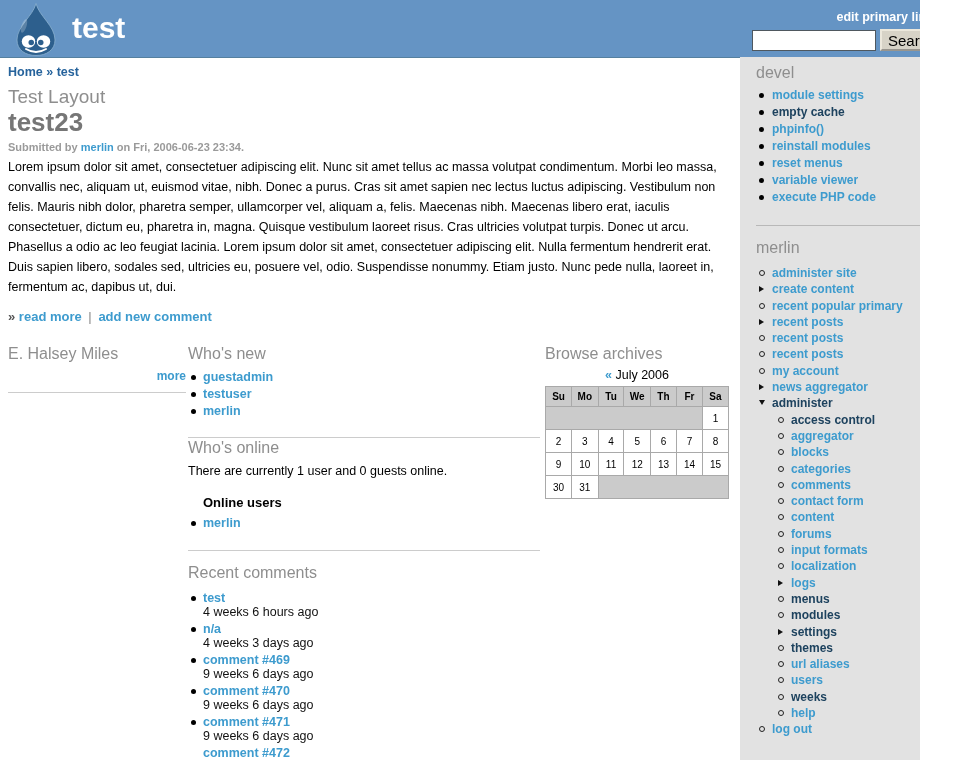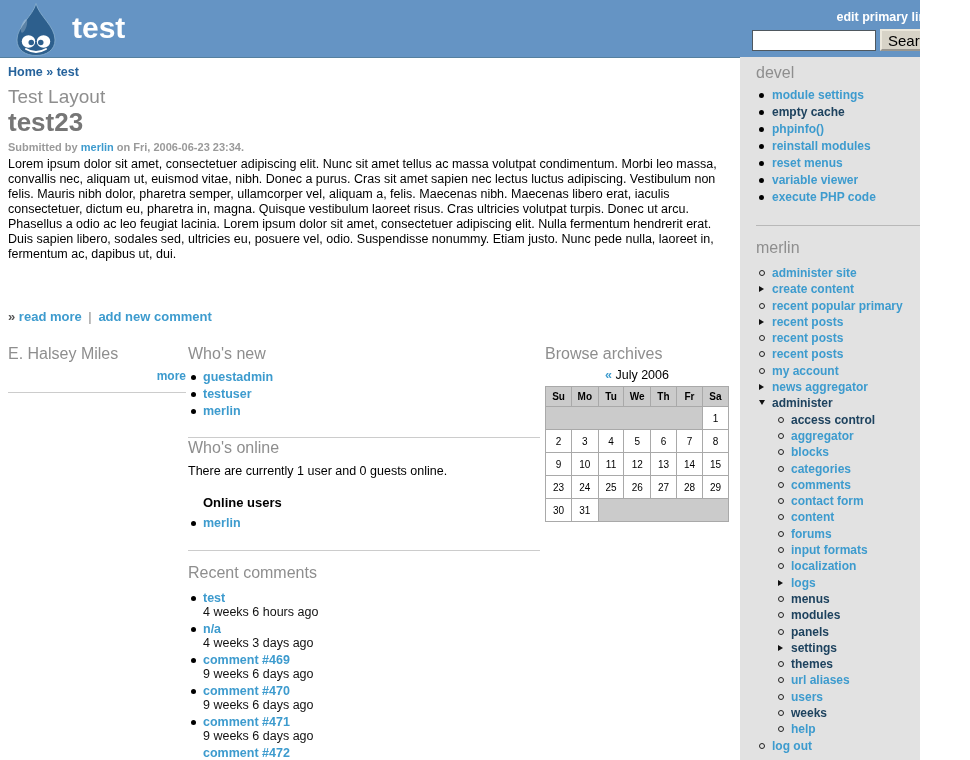--- a/index.html
+++ b/index.html
@@ -18,21 +18,21 @@
   
   a,.lnk{text-decoration:none;cursor:pointer;}
   .lnk{color:var(--link);font-weight:bold;}
   .lnk.visited{color:var(--visited-link);}
   #breadcrumb{position:absolute;left:8px;top:65px;font-size:12.5px;font-weight:bold;color:var(--breadcrumb-link);}
   #breadcrumb a{color:var(--breadcrumb-link);}
   #section-title{position:absolute;left:8px;top:86px;font-size:19px;color:var(--heading);font-weight:normal;margin:0;}
   #node-title{position:absolute;left:8px;top:107px;font-size:26px;color:var(--node-title);font-weight:bold;margin:0;}
   #submitted{position:absolute;left:8px;top:141px;font-size:11px;color:#9a9a9a;font-weight:bold;}
   #submitted .lnk{font-size:11px;}
-  #body-text{position:absolute;left:8px;top:157px;width:727px;font-size:12.5px;line-height:15px;color:#000;}
+  #body-text{position:absolute;left:8px;top:157px;width:727px;font-size:12.5px;line-height:20px;color:#000;}
   #node-links{position:absolute;left:8px;top:309px;font-size:13px;font-weight:bold;}
   #node-links .marker{color:#555;}
   #node-links .sep{color:#888;font-weight:normal;padding:0 3px;}
   
   .bt{font-size:16px;line-height:20px;color:var(--heading);font-weight:normal;margin:0;}
   #col-left{position:absolute;left:8px;top:344px;width:178px;}
   #col-mid{position:absolute;left:188px;top:344px;width:352px;}
   #col-cal{position:absolute;left:545px;top:344px;width:184px;}
   .more-row{text-align:right;margin-top:5px;font-size:12px;}
   hr.mid{border:none;border-top:1px solid #ccc;margin:0;}
@@ -217,29 +217,20 @@
             <td class="cd">8</td>
           </tr>
           <tr>
             <td class="cd">9</td>
             <td class="cd">10</td>
             <td class="cd">11</td>
             <td class="cd">12</td>
             <td class="cd">13</td>
             <td class="cd">14</td>
             <td class="cd">15</td>
-          </tr>
-          <tr>
-            <td class="cd">23</td>
-            <td class="cd">24</td>
-            <td class="cd">25</td>
-            <td class="cd">26</td>
-            <td class="cd">27</td>
-            <td class="cd">28</td>
-            <td class="cd">29</td>
           </tr>
           <tr>
             <td class="cd">30</td>
             <td class="cd">31</td>
             <td class="cd empty" colspan="5"></td>
           </tr>
         </tbody>
       </table>
   </div>
 
@@ -272,21 +263,20 @@
         <li class="ind"><span class="b circ"></span><a class="lnk">categories</a></li>
         <li class="ind"><span class="b circ"></span><a class="lnk">comments</a></li>
         <li class="ind"><span class="b circ"></span><a class="lnk">contact form</a></li>
         <li class="ind"><span class="b circ"></span><a class="lnk">content</a></li>
         <li class="ind"><span class="b circ"></span><a class="lnk">forums</a></li>
         <li class="ind"><span class="b circ"></span><a class="lnk">input formats</a></li>
         <li class="ind"><span class="b circ"></span><a class="lnk">localization</a></li>
         <li class="ind"><span class="b tri-r"></span><a class="lnk">logs</a></li>
         <li class="ind"><span class="b circ"></span><a class="lnk visited">menus</a></li>
         <li class="ind"><span class="b circ"></span><a class="lnk visited">modules</a></li>
-        <li class="ind"><span class="b circ"></span><a class="lnk visited">panels</a></li>
         <li class="ind"><span class="b tri-r"></span><a class="lnk visited">settings</a></li>
         <li class="ind"><span class="b circ"></span><a class="lnk visited">themes</a></li>
         <li class="ind"><span class="b circ"></span><a class="lnk">url aliases</a></li>
         <li class="ind"><span class="b circ"></span><a class="lnk">users</a></li>
         <li class="ind"><span class="b circ"></span><a class="lnk visited">weeks</a></li>
         <li class="ind"><span class="b circ"></span><a class="lnk">help</a></li>
         <li class=""><span class="b circ"></span><a class="lnk">log out</a></li>
       </ul>
   </div>
 

